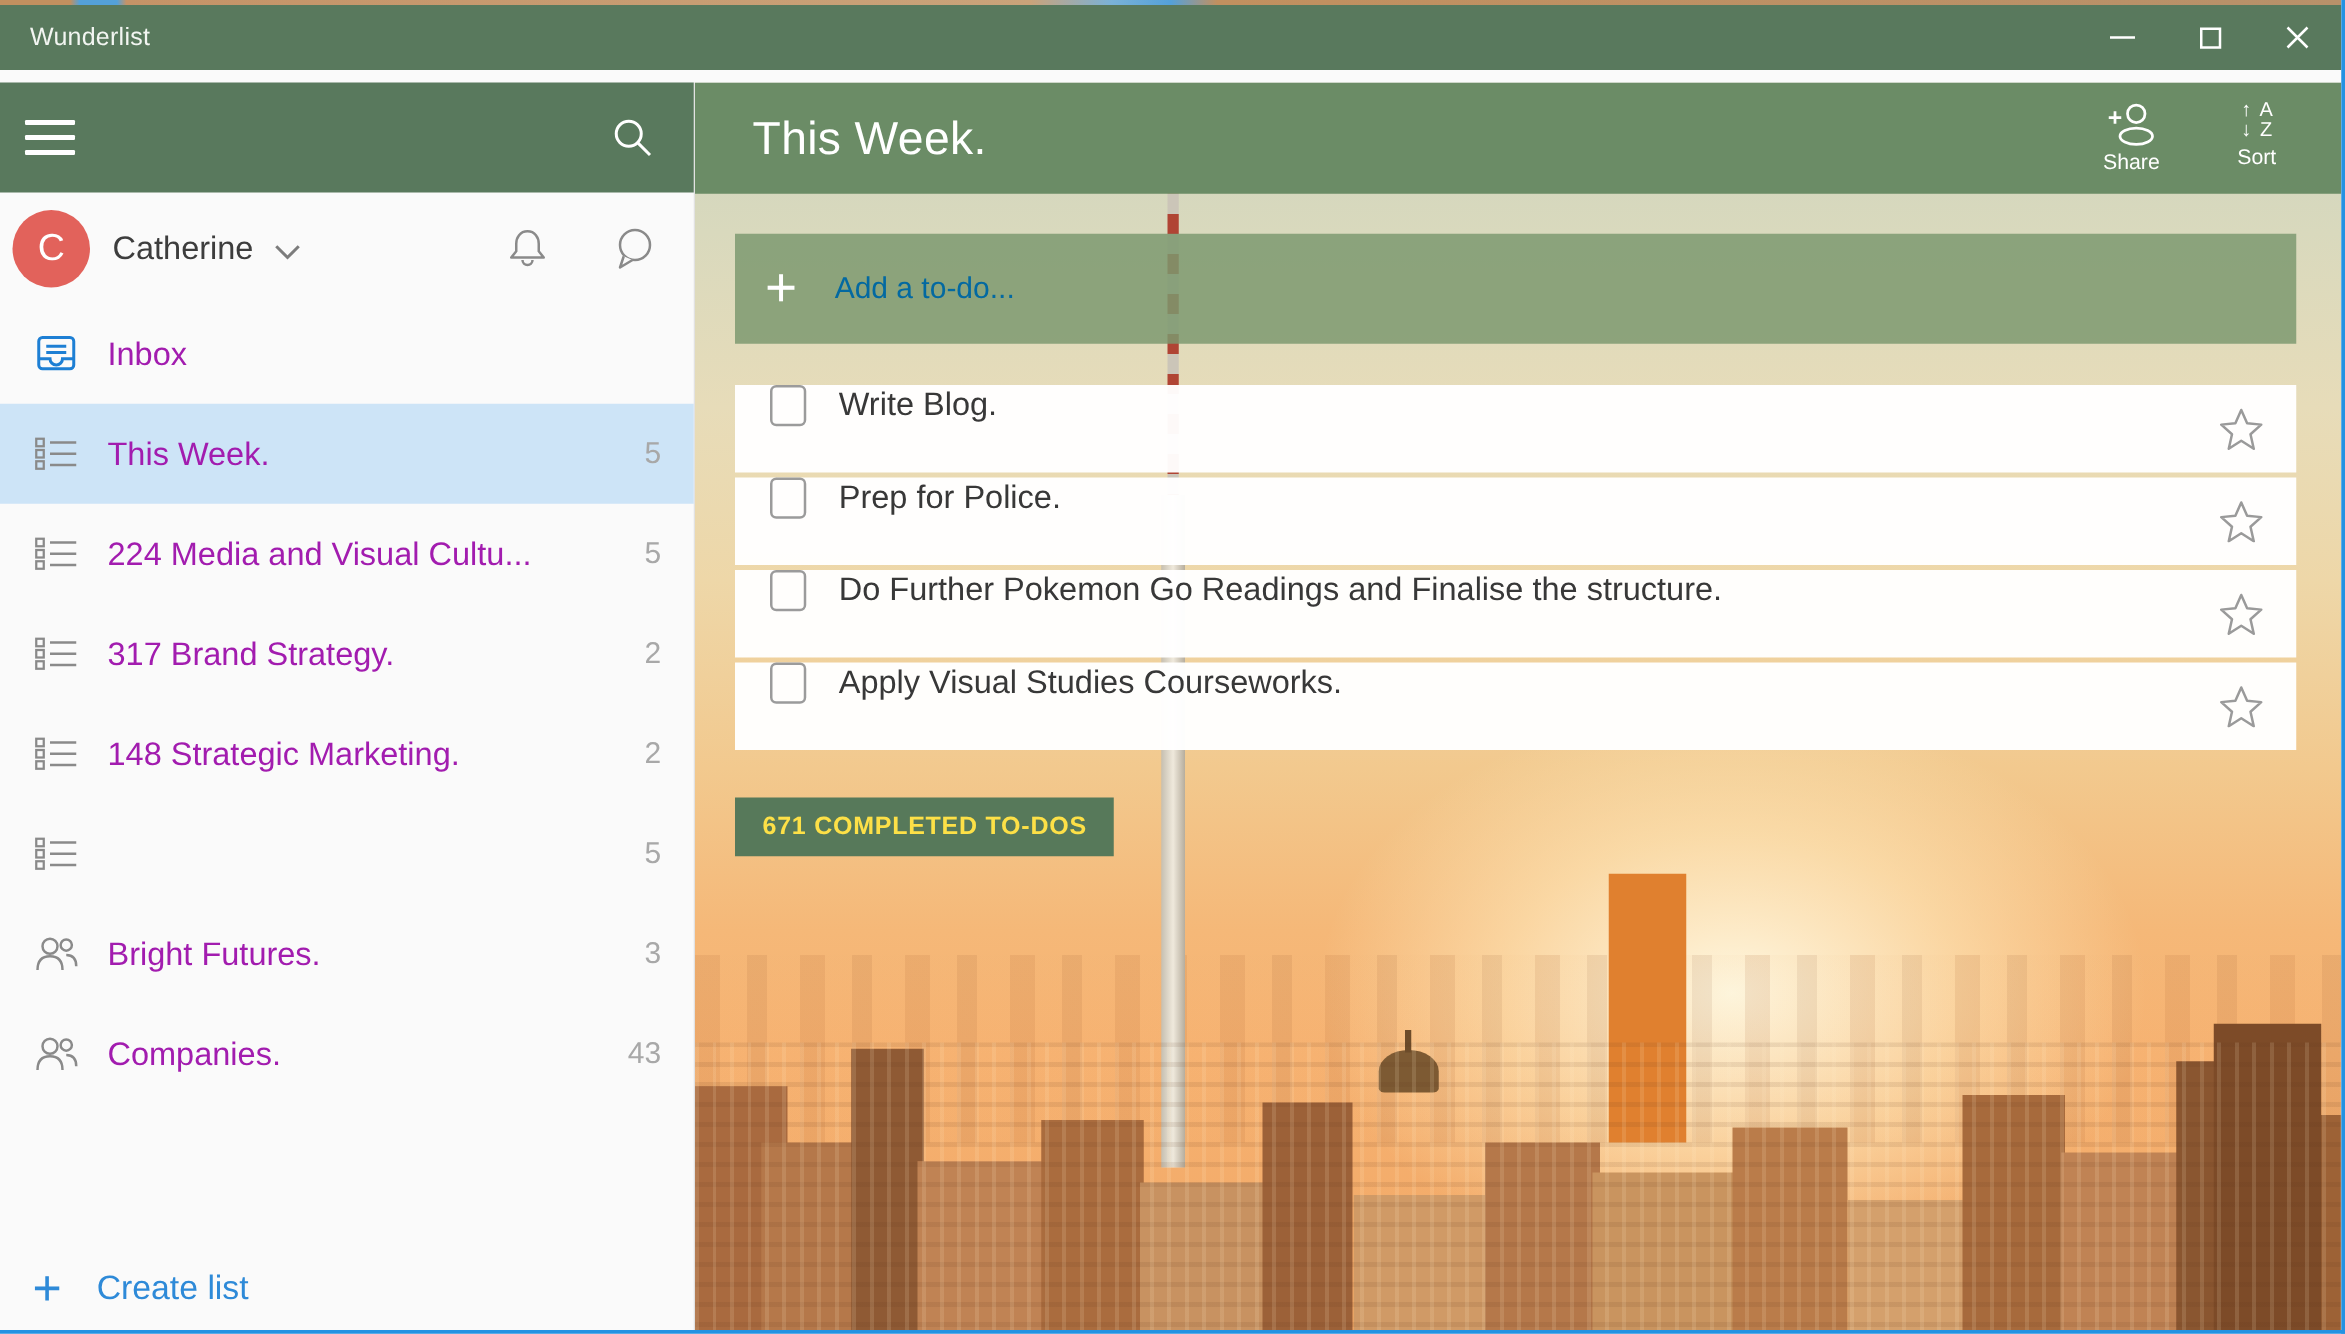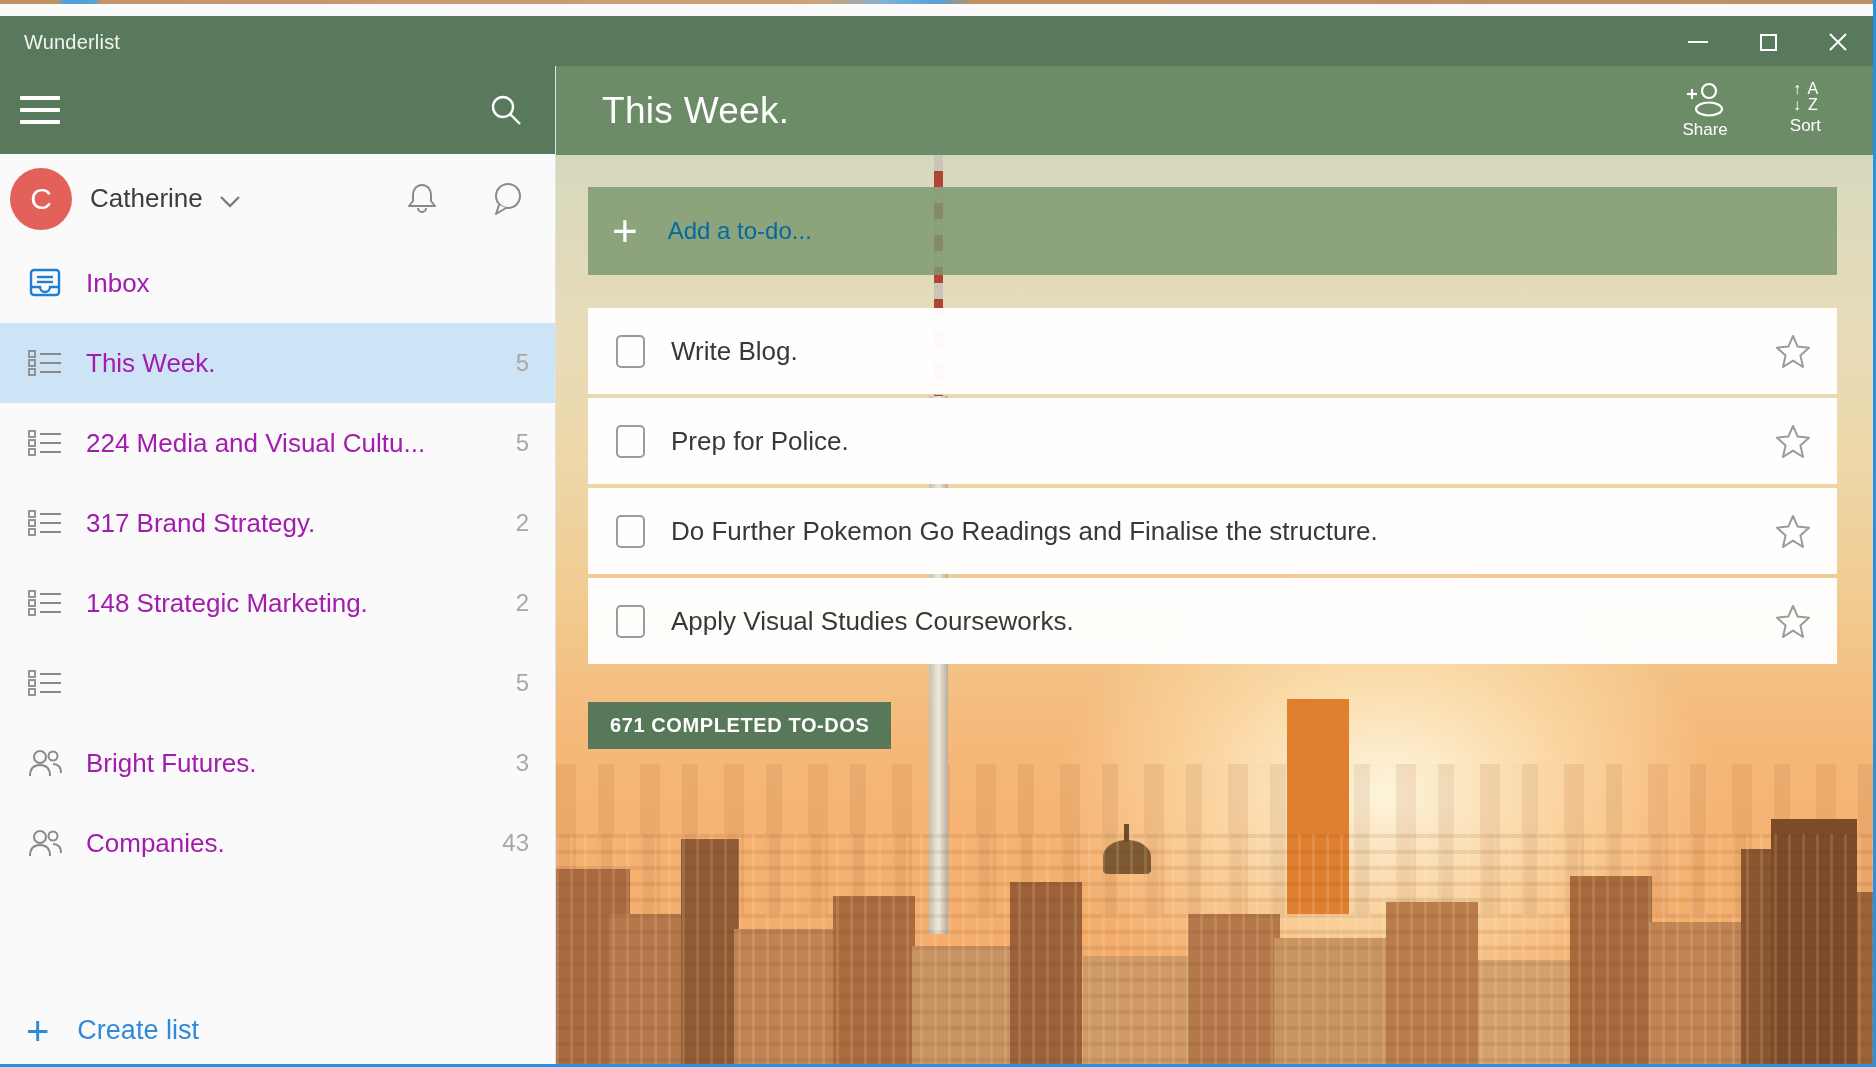--- a/index.html
+++ b/index.html
@@ -8,21 +8,21 @@
 
   #app { position:relative; width:1876px; height:1067px; background:#fafafa; overflow:hidden;
          border-right:3px solid #2492e2; border-bottom:3px solid #2492e2; }
 
   
   .top-strip { position:absolute; top:0; left:0; width:100%; height:4px;
     background:linear-gradient(90deg,#c2905f 0%,#c2905f 3%,#54a1d9 3.4%,#54a1d9 5%,#c59367 5.4%,
       #caa37a 44%,#7ab2d8 47.5%,#54a1d9 50%,#c2905f 52%,#b8916a 100%); }
 
   
-  .titlebar { position:absolute; top:16px; left:0; width:100%; height:52px; background:#59795d;
+  .titlebar { position:absolute; top:4px; left:0; width:100%; height:52px; background:#59795d;
               display:flex; align-items:center; padding-left:24px; }
   .titlebar .app-title { color:#f2f5f1; font-size:20px; letter-spacing:.2px; }
   .win-controls { margin-left:auto; display:flex; height:100%; }
   .win-btn { width:70px; height:100%; display:flex; align-items:center; justify-content:center; cursor:default; }
   .glyph-min { width:20px; height:2px; background:#fff; }
   .glyph-max { width:17px; height:17px; border:2px solid #fff; }
 
   
   .sidebar { position:absolute; left:0; top:66px; width:556px; bottom:0; background:#fafafa;
              border-right:1px solid #e2e2e2; }
@@ -107,29 +107,29 @@
                font-size:16px; line-height:16px; color:#fff; column-gap:3px; text-align:center; }
 
   
   .content { position:absolute; left:32px; right:36px; top:121px; bottom:0; z-index:1; }
   .add-bar { height:88px; background:rgba(124,152,111,.84); display:flex; align-items:center;
              padding-left:24px; }
   .add-plus { color:#fff; font-size:44px; font-weight:200; line-height:40px; }
   .add-text { color:#0369a1; font-size:24px; font-weight:300; margin-left:30px; }
 
   .todo-rows { margin-top:33px; }
-  .todo-row { height:86px; background:rgba(255,255,255,.97); margin-bottom:4px;
-              display:flex; align-items:center; padding:0 26px 0 28px; }
+  .todo-row { height:70px; background:rgba(255,255,255,.97); margin-bottom:4px;
+              display:flex; padding:0 26px 0 28px; }
   .todo-check { width:29px; height:33px; border:2px solid #9b9b9b; border-radius:5px; background:transparent; }
   .todo-label { margin-left:26px; font-size:26px; color:#383838; }
   .todo-right { margin-left:auto; display:flex; align-items:center; gap:36px; }
 
-  .completed-badge { margin-top:34px; display:inline-flex; align-items:center; height:47px;
-    background:#57795a; color:#ffffff; font-size:20px; font-weight:bold; letter-spacing:.6px;
-    padding:0 22px; }
+  .completed-badge { margin-top:34px; display:inline-flex; height:47px;
+    background:#57795a; color:#fde047; font-size:20px; font-weight:bold; letter-spacing:.6px;
+    padding:12px 22px; }
 
   svg { display:block; }
 </style>
 </head>
 <body>
 
 <div id="app">
   <div class="top-strip"></div>
 
   <div class="titlebar">

